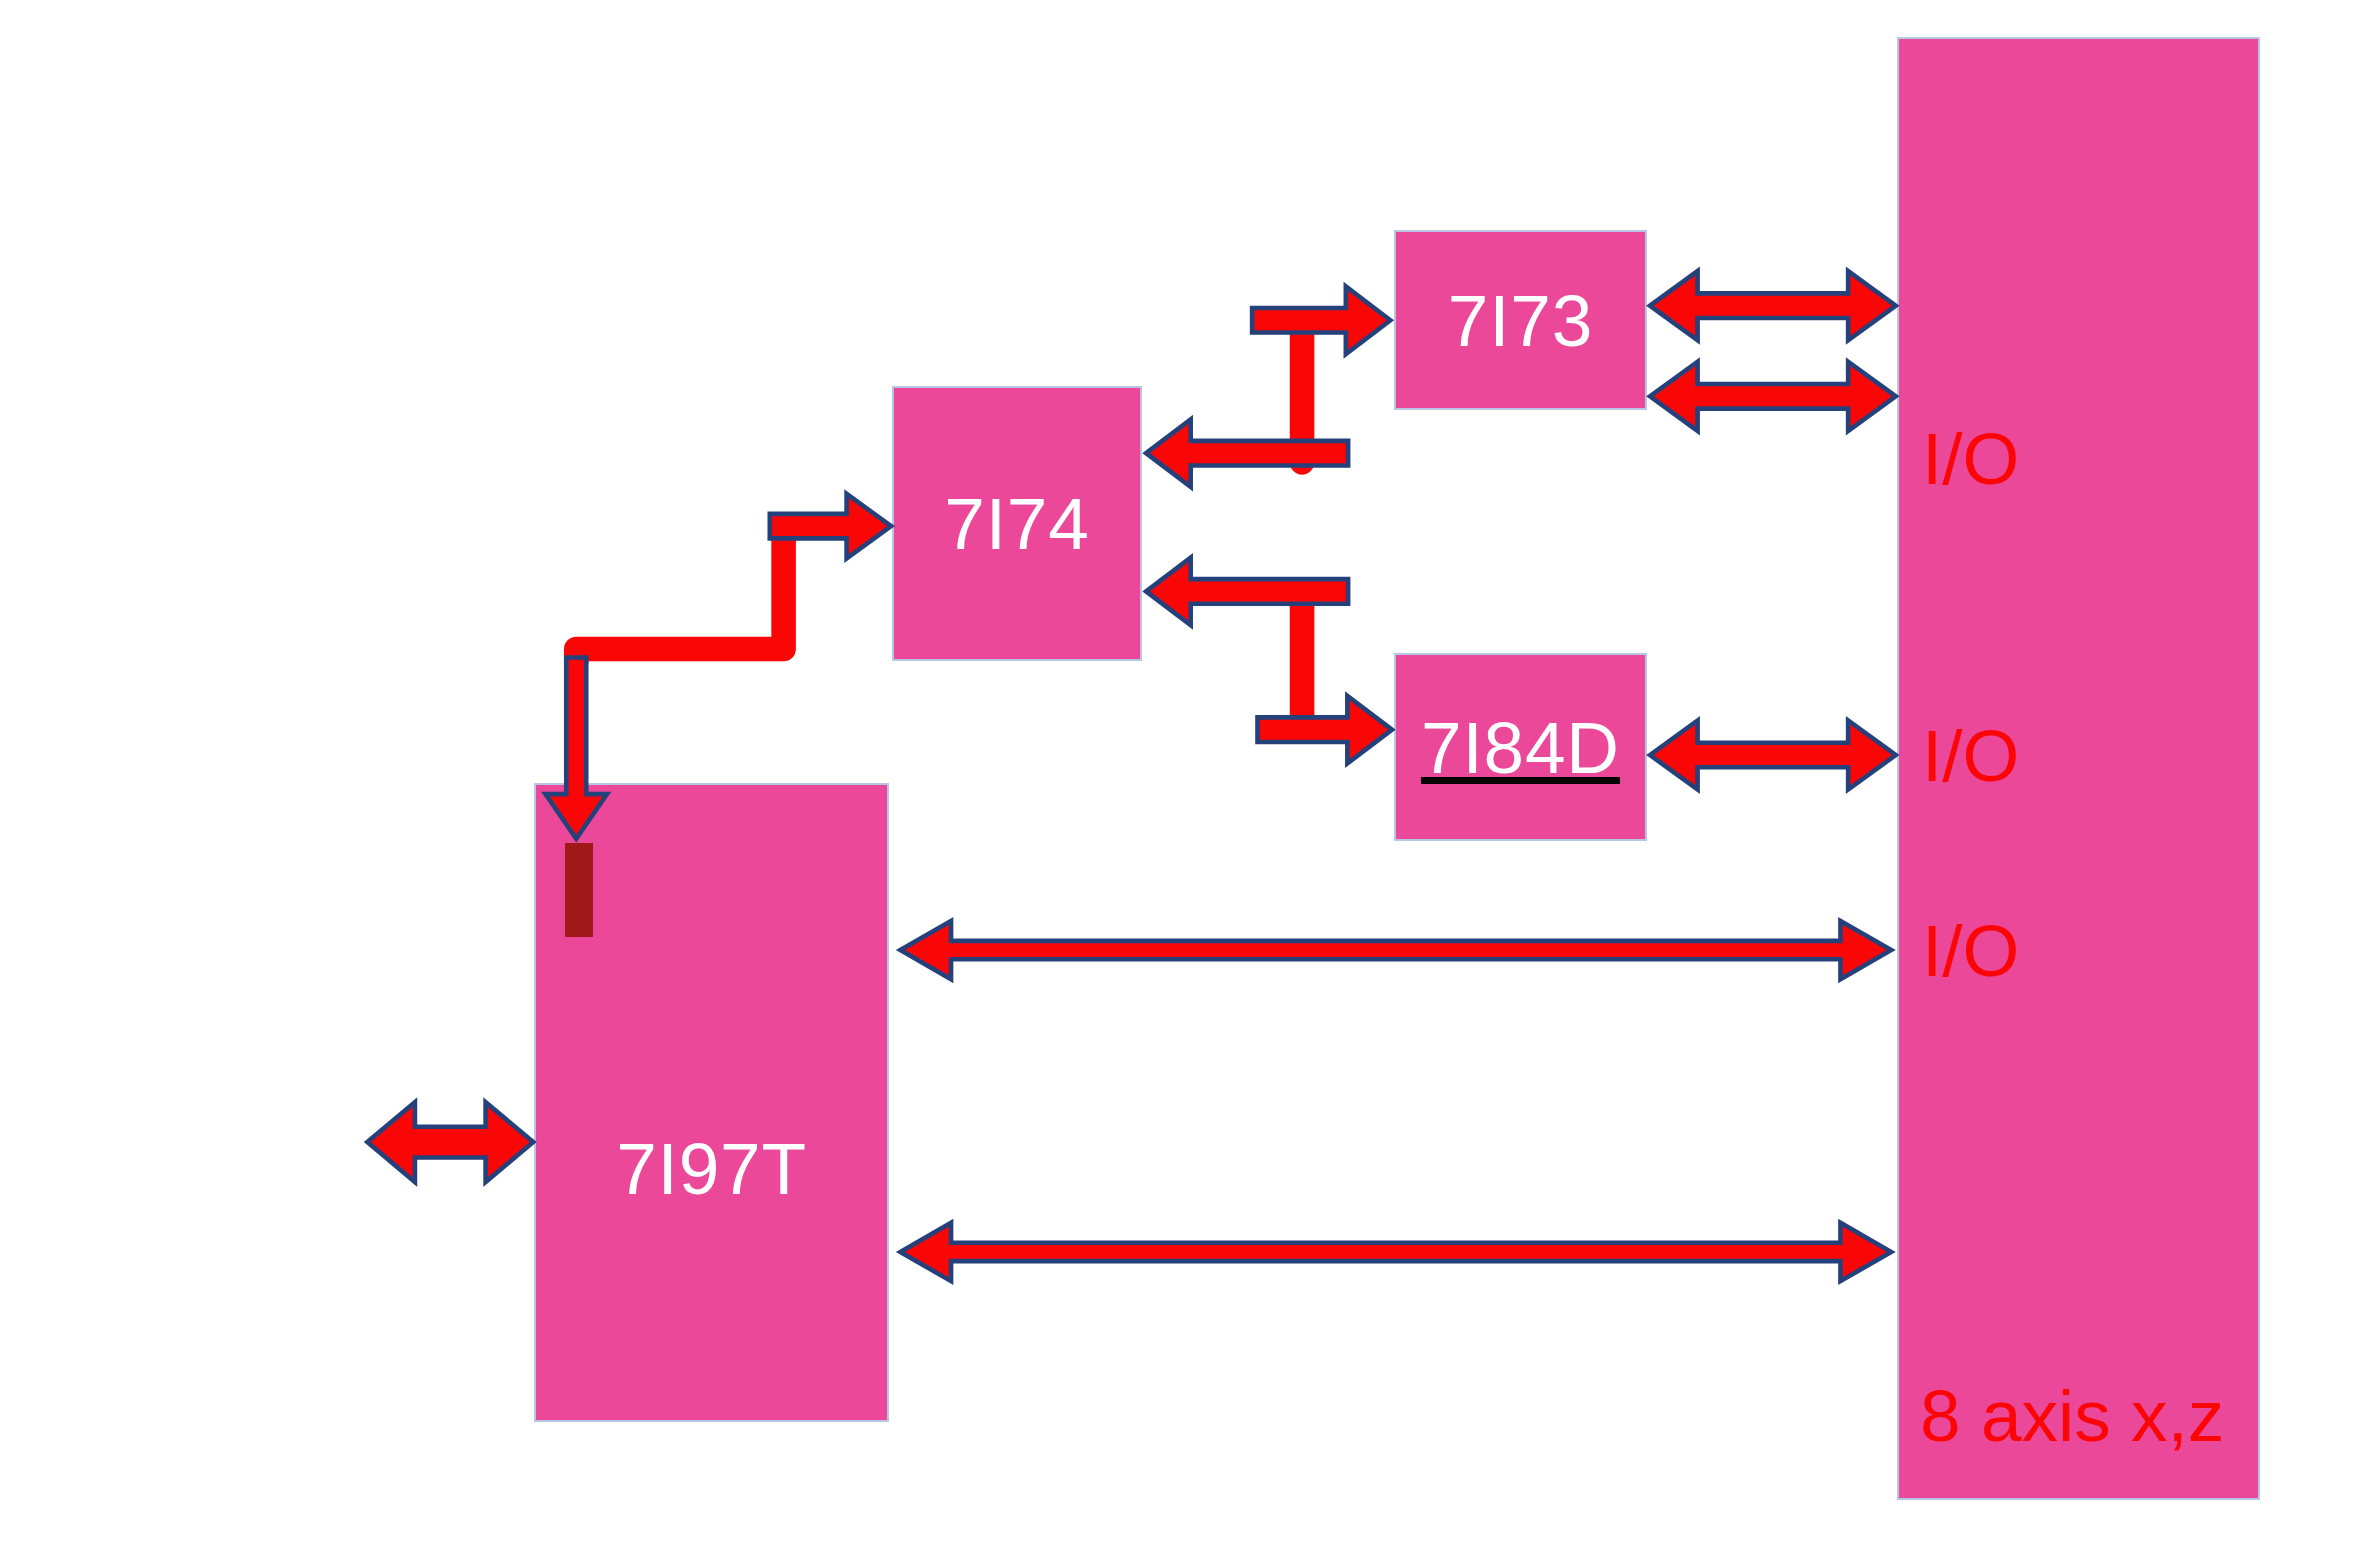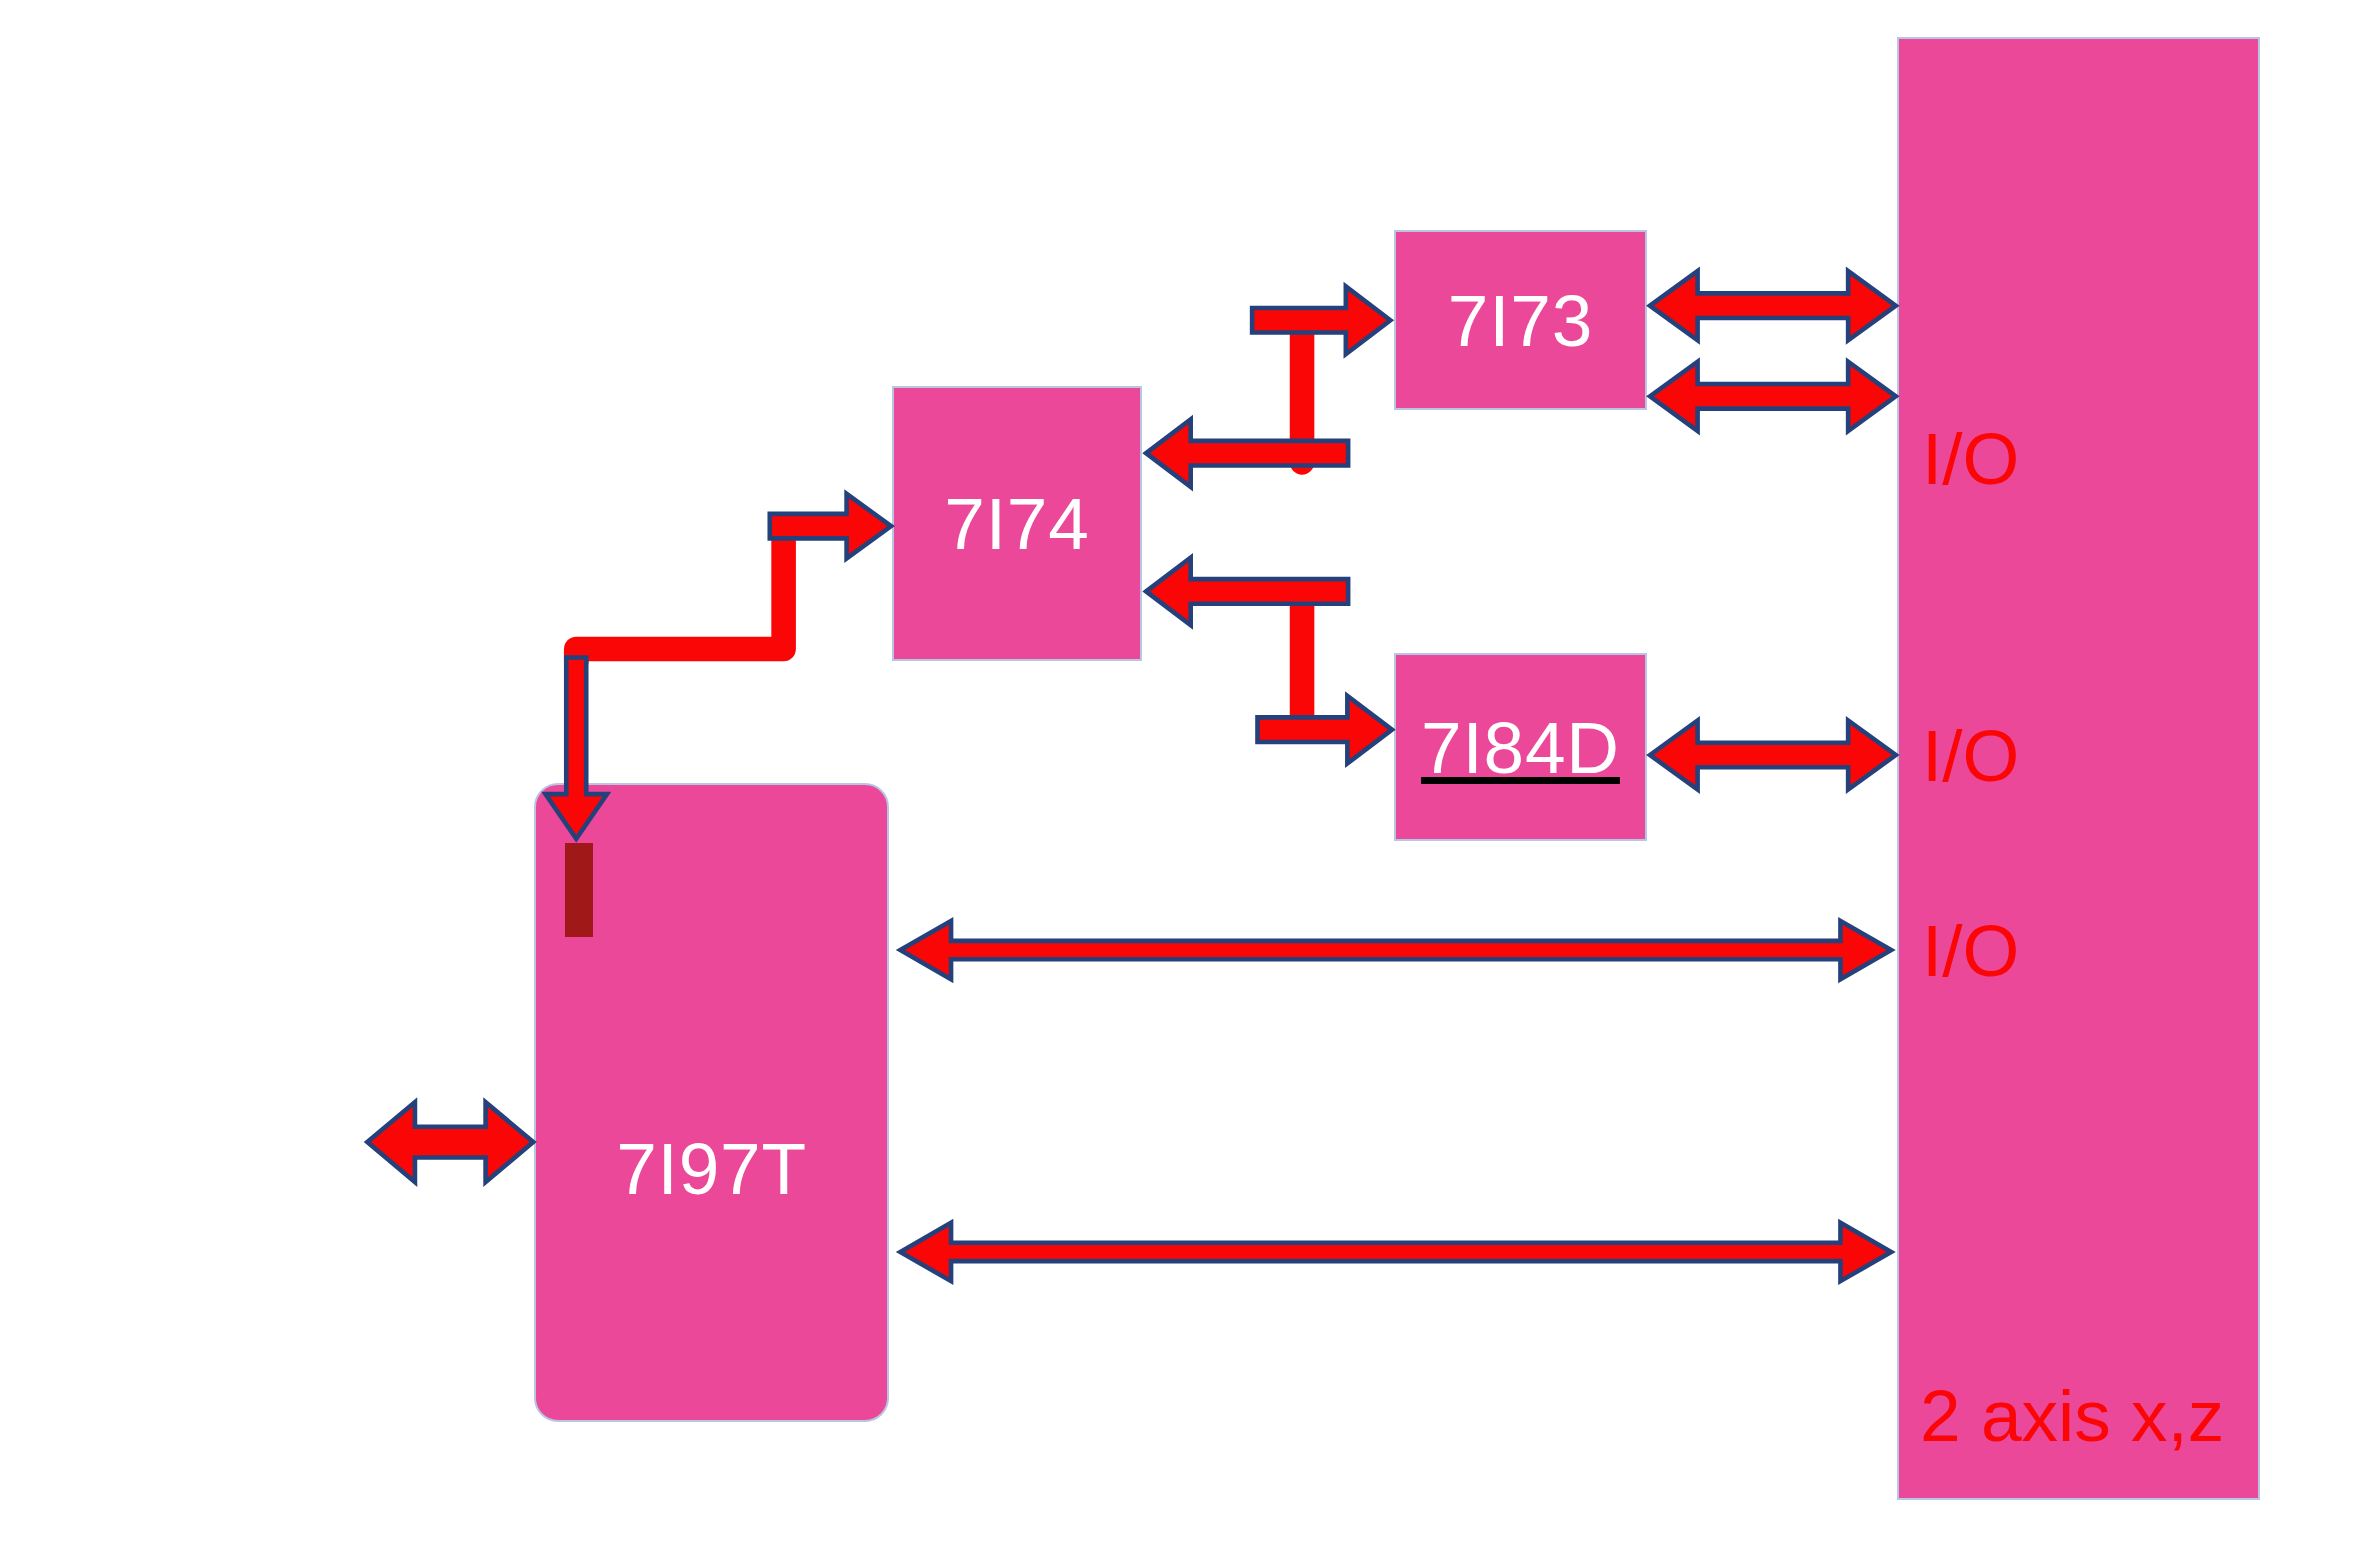--- a/index.html
+++ b/index.html
@@ -3,21 +3,21 @@
 <meta charset="utf-8">
 <style>
   html,body{margin:0;padding:0;background:#ffffff;}
   body{width:2366px;height:1563px;position:relative;overflow:hidden;
        font-family:"Liberation Sans", sans-serif;}
   .canvas{position:absolute;left:0;top:0;width:2366px;height:1563px;}
   .box{position:absolute;background:#ec4899;border:2.3px solid #b7c6e5;
        box-sizing:border-box;display:flex;align-items:center;justify-content:center;
        z-index:1;}
   .box-label{color:#ffffff;font-size:73px;line-height:1;letter-spacing:0.8px;}
-  #box-7i97t{align-items:flex-start;border-radius:24px;}
+  #box-7i97t{align-items:flex-start;}
   #box-7i97t .box-label{padding-top:347px;}
   svg.connector-layer{position:absolute;left:0;top:0;z-index:2;}
   .marker{position:absolute;background:#a01818;z-index:3;}
   .red-label{position:absolute;color:#fb0606;font-size:73px;line-height:86px;
              white-space:pre;z-index:4;}
   .red-label.wide{line-height:108px;}
 </style>
 </head>
 <body>
 
@@ -64,18 +64,18 @@
 
   <div class="red-label" style="left:1922px;top:244px;">
     <div>I/O</div>
   </div>
 
   <div class="red-label" style="left:1922px;top:713px;">I/O</div>
 
   <div class="red-label" style="left:1922px;top:908px;">I/O</div>
 
   <div class="red-label wide" style="left:1920px;top:1146px;">
-    <div>2 axis x,z</div>
+    <div>8 axis x,z</div>
     
   </div>
 
 </div>
 
 
 </body></html>

